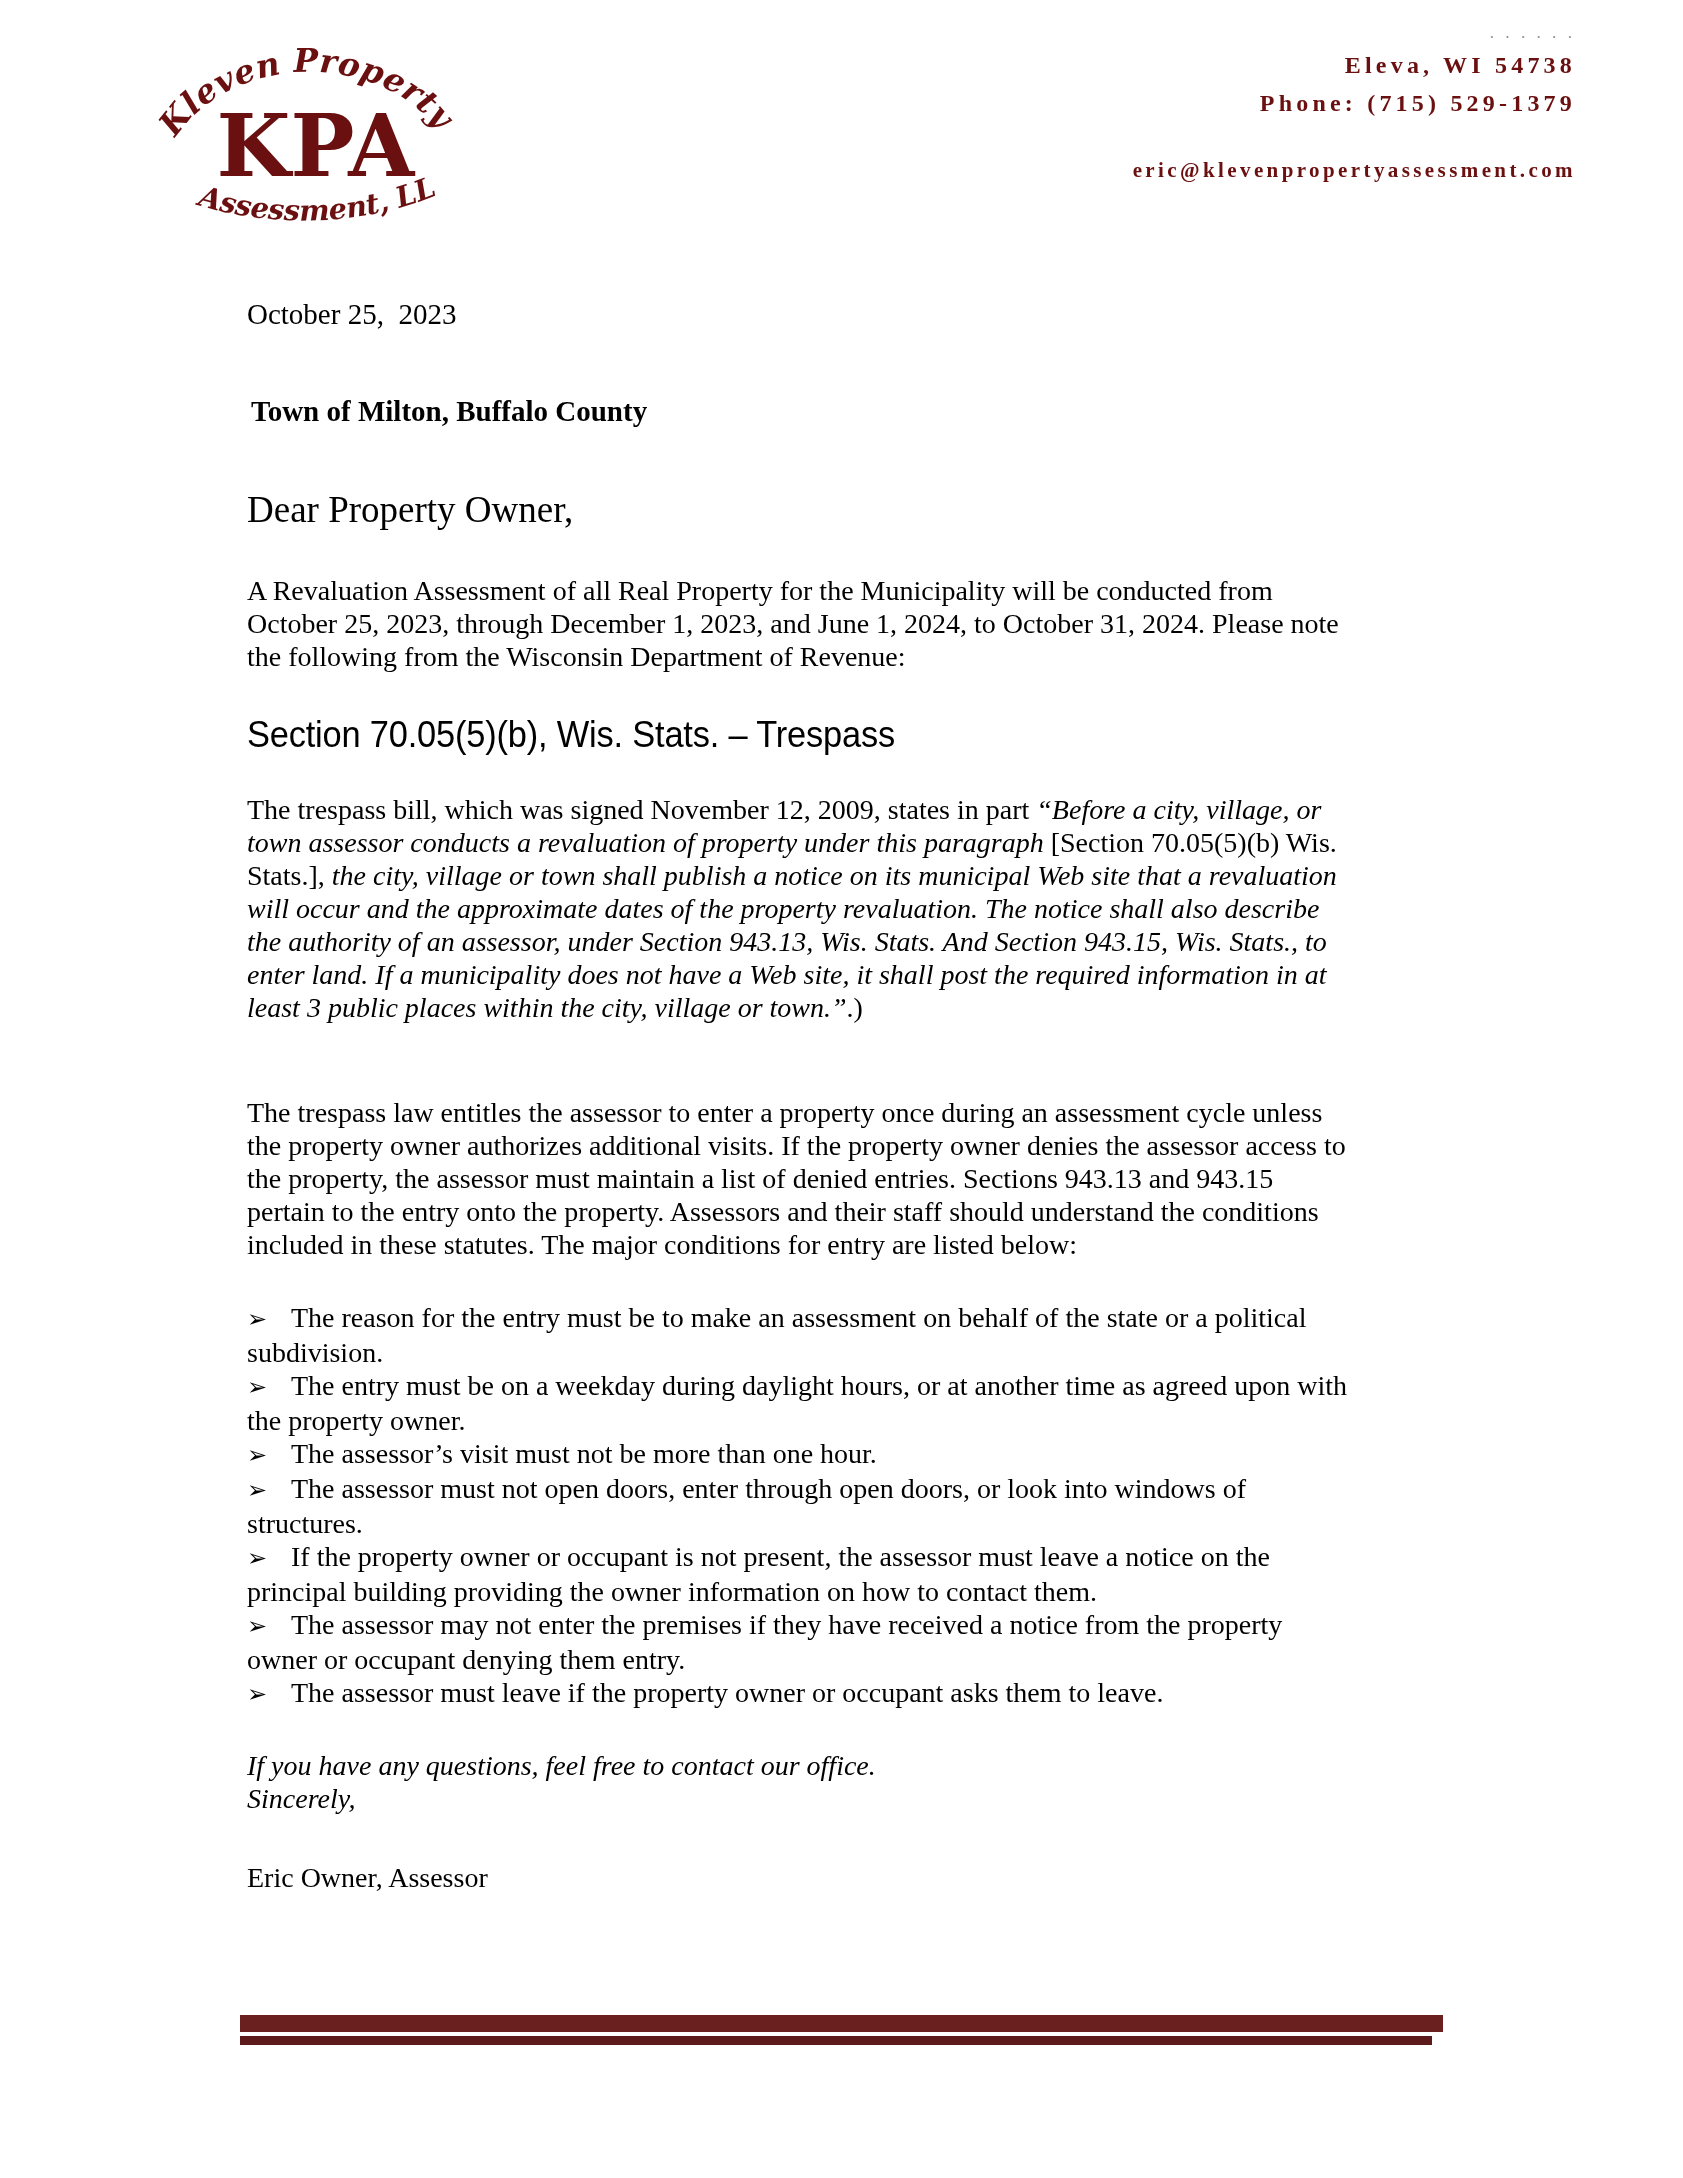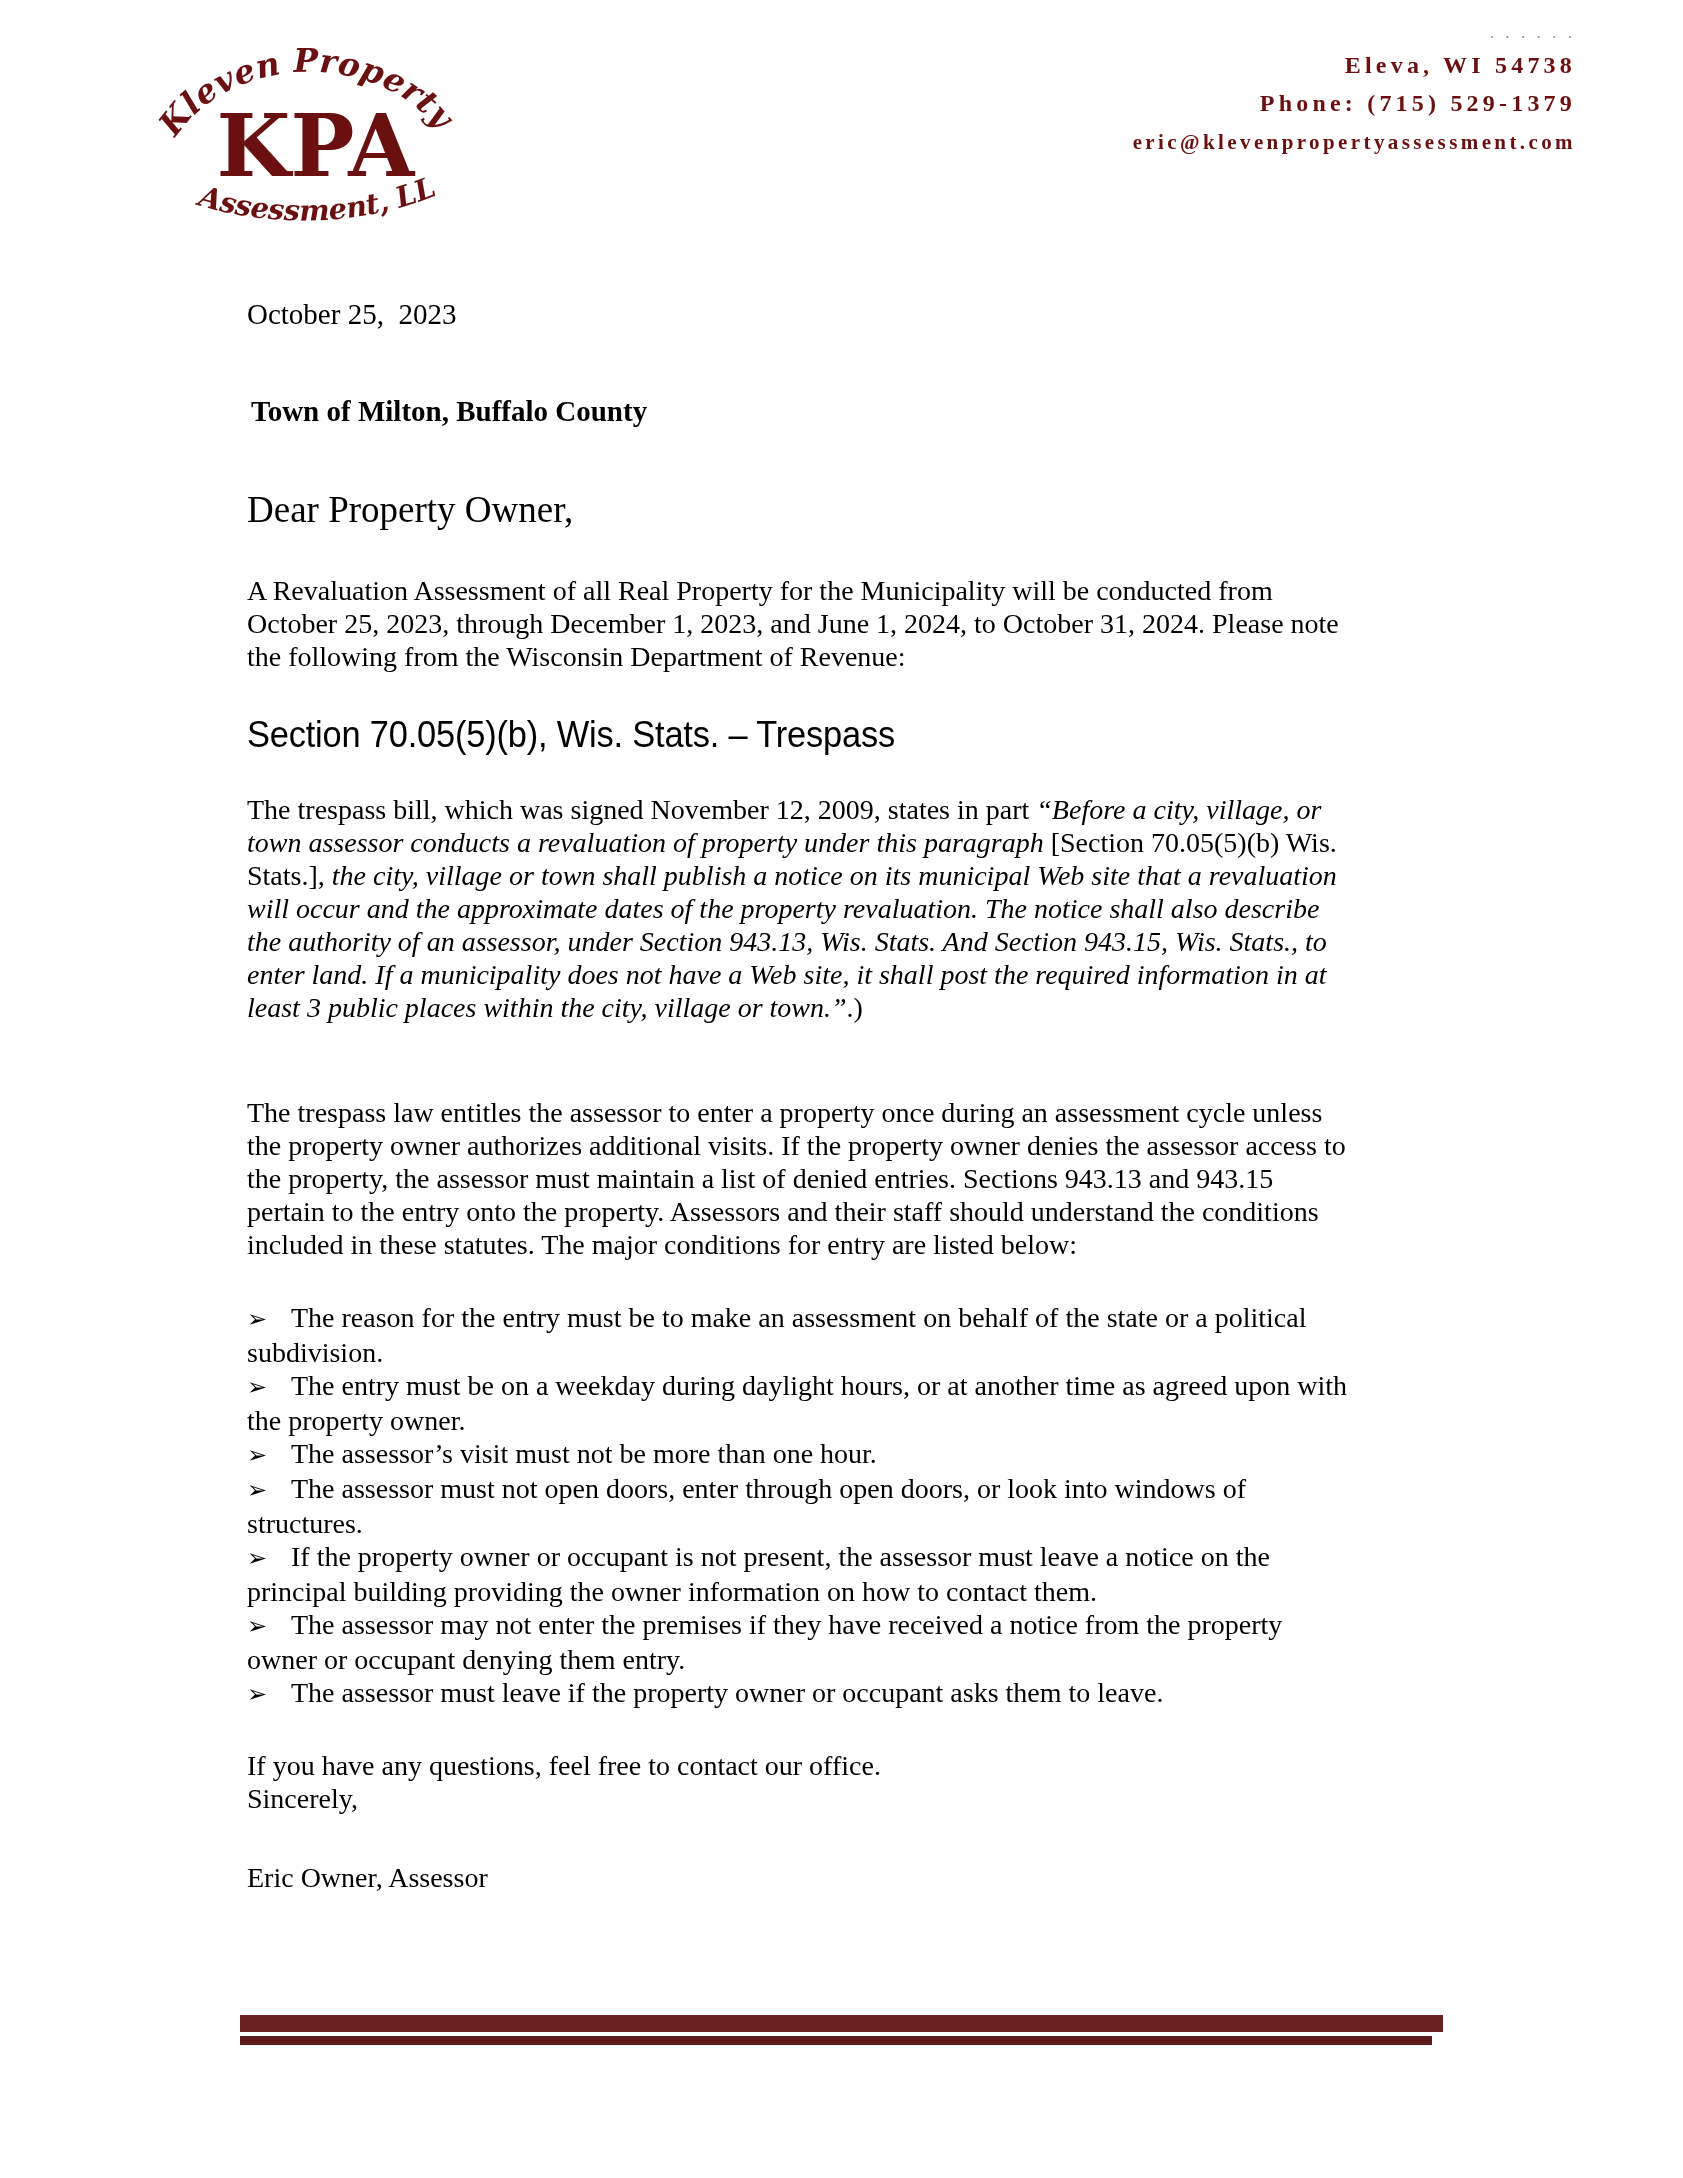--- a/index.html
+++ b/index.html
@@ -62,20 +62,21 @@
   .addr-line {
     font-size: 24px;
     letter-spacing: 4.2px;
     line-height: 38px;
     white-space: pre;
   }
   .addr-line.email {
     font-size: 21px;
     letter-spacing: 3.4px;
     line-height: 40px;
+    margin-top: 28px;
   }
 
   
   .content {
     position: absolute;
     left: 247px;
     top: 297px;
     width: 1109px;
   }
 
@@ -138,20 +139,21 @@
     width: 44px;
     font-family: "DejaVu Sans", sans-serif;
     font-size: 24px;
     vertical-align: baseline;
   }
 
   .closing {
     font-size: 28px;
     line-height: 33px;
     margin: 0;
+    font-style: italic;
   }
   .sign-gap { height: 46px; }
   .signature {
     font-size: 28px;
     line-height: 33px;
     margin: 0;
   }
 
   
   .footer-bars {

